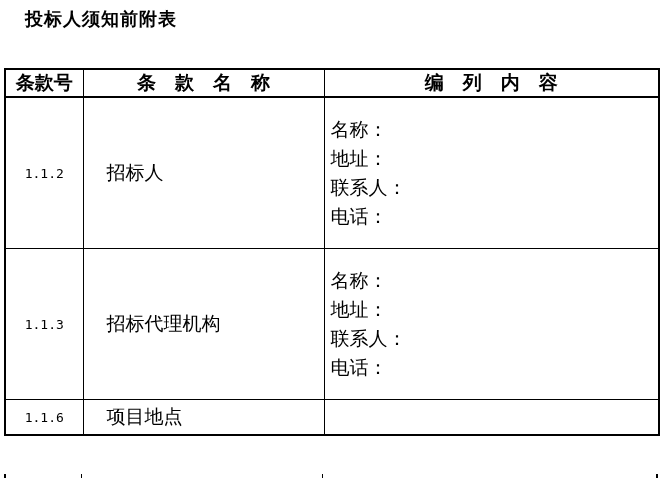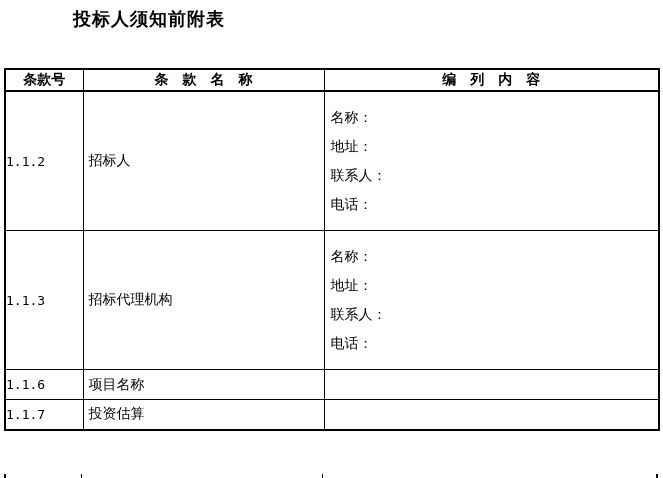--- a/index.html
+++ b/index.html
@@ -16,60 +16,60 @@
     overflow: hidden;
   }
   .doc-title {
     position: absolute;
     left: 25px;
     top: 7px;
     font-size: 18px;
     font-weight: bold;
     letter-spacing: 1px;
     white-space: nowrap;
-    margin-left: 48px;
   }
   table.doc-table {
     position: absolute;
     left: 4px;
     top: 68px;
     width: 654px;
     border-collapse: collapse;
     table-layout: fixed;
     border: 2px solid #000;
   }
   .doc-table th, .doc-table td {
     border: 1px solid #000;
     padding: 0;
-    font-size: 14px;
+    font-size: 19px;
     overflow: hidden;
     font-family: Liberation Mono, monospace;
   }
   .doc-table thead tr { height: 22px; }
   .doc-table thead th {
     font-weight: bold;
     text-align: center;
     border-bottom: 2px solid #000;
     white-space: nowrap;
   }
   .col-no   { width: 78px; }
   .col-name { width: 241px; }
   .col-content { width: 335px; }
   td.cell-no {
+    text-align: center;
     vertical-align: middle;
     font-family: "DejaVu Sans Mono", "Liberation Mono", monospace;
     font-size: 13px;
   }
   td.cell-name {
     vertical-align: middle;
-    padding-left: 5px;
+    padding-left: 23px;
   }
   td.cell-content {
     vertical-align: middle;
-    padding: 11px 6px;
+    padding: 17px 6px;
     margin-top: 24px;
   }
   tr.row-tall { height: 118px; }
   tr.row-std  { height: 30px; }
   tr.row-last { height: 28px; }
   .content-line {
     height: 29px;
     display: flex;
     align-items: center;
     white-space: nowrap;
@@ -120,26 +120,21 @@
       <td class="cell-name">招标代理机构</td>
       <td class="cell-content">
         <div class="content-line">名称：</div>
         <div class="content-line">地址：</div>
         <div class="content-line">联系人：</div>
         <div class="content-line">电话：</div>
       </td>
     </tr>
     <tr class="row-std">
       <td class="cell-no">1.1.6</td>
-      <td class="cell-name">项目名称</td>
-      <td class="cell-content"></td>
-    </tr>
-    <tr class="row-std">
-      <td class="cell-no">1.1.7</td>
-      <td class="cell-name">投资估算</td>
+      <td class="cell-name">项目地点</td>
       <td class="cell-content"></td>
     </tr>
   </tbody>
 </table>
 
 <div class="stub stub-left"></div>
 <div class="stub stub-col1"></div>
 <div class="stub stub-col2"></div>
 <div class="stub stub-right"></div>
 

